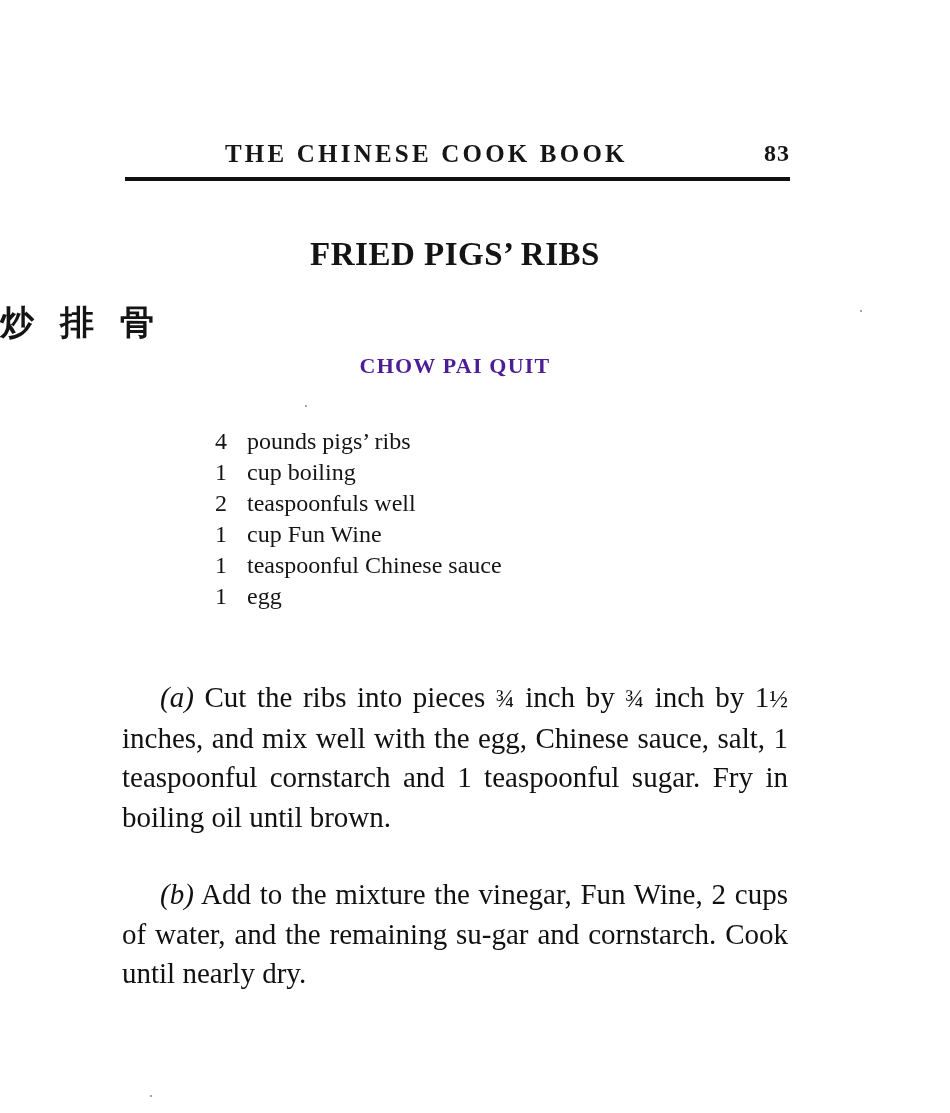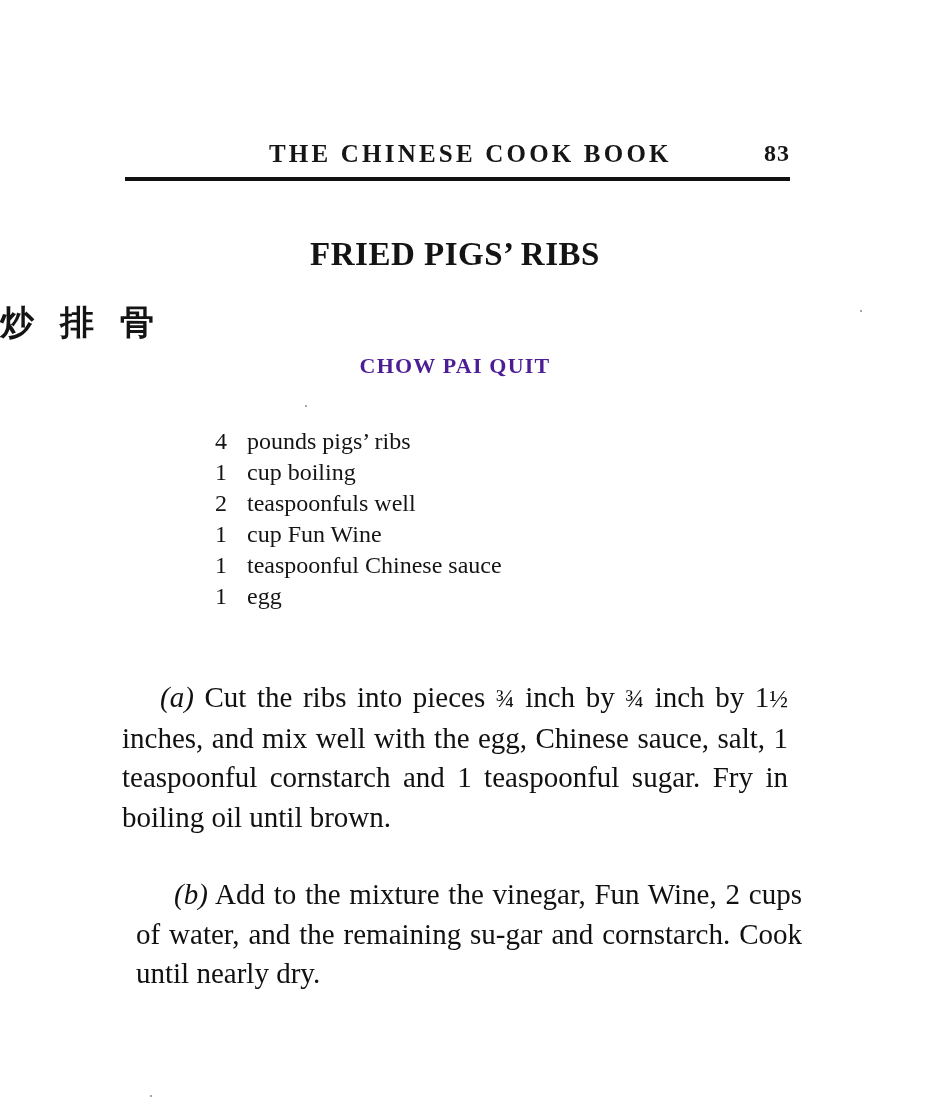--- a/index.html
+++ b/index.html
@@ -23,21 +23,20 @@
       height: 30px;
     }
     .running-title {
       position: absolute;
       left: 100px;
       top: 0;
       font-size: 25px;
       letter-spacing: 3.2px;
       font-weight: bold;
       color: #161616;
-      margin-left: 44px;
     }
     .page-number {
       position: absolute;
       right: 0;
       top: 0;
       font-size: 24px;
       font-weight: bold;
       letter-spacing: 1px;
       color: #161616;
     }
@@ -105,21 +104,21 @@
       position: absolute;
       left: 122px;
       width: 666px;
       font-size: 29px;
       line-height: 39.5px;
       text-align: justify;
       color: #111111;
       margin: 0;
     }
     .para-a { top: 678px; }
-    .para-b { top: 875px; margin-left: 14px; }
+    .para-b { top: 875px; }
     .body-text .indent {
       display: inline-block;
       width: 38px;
     }
     .body-text .label {
       font-style: italic;
     }
     .frac {
       font-size: 25px;
     }

